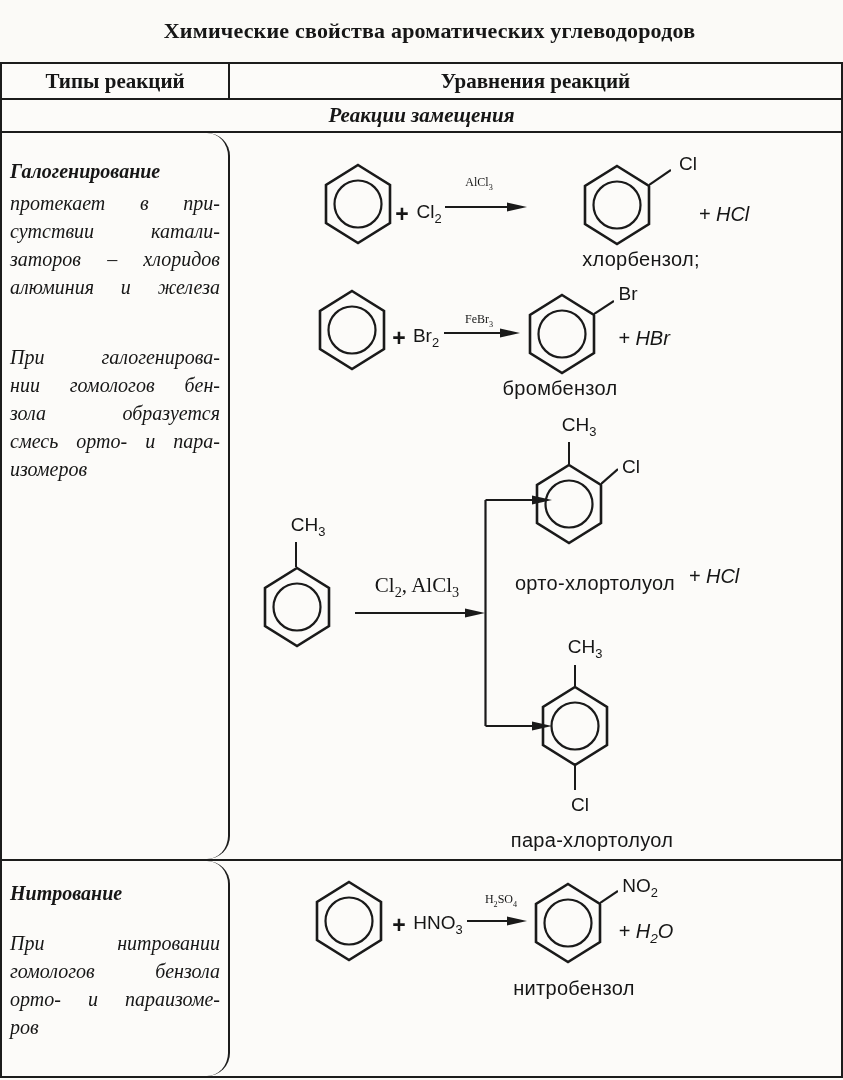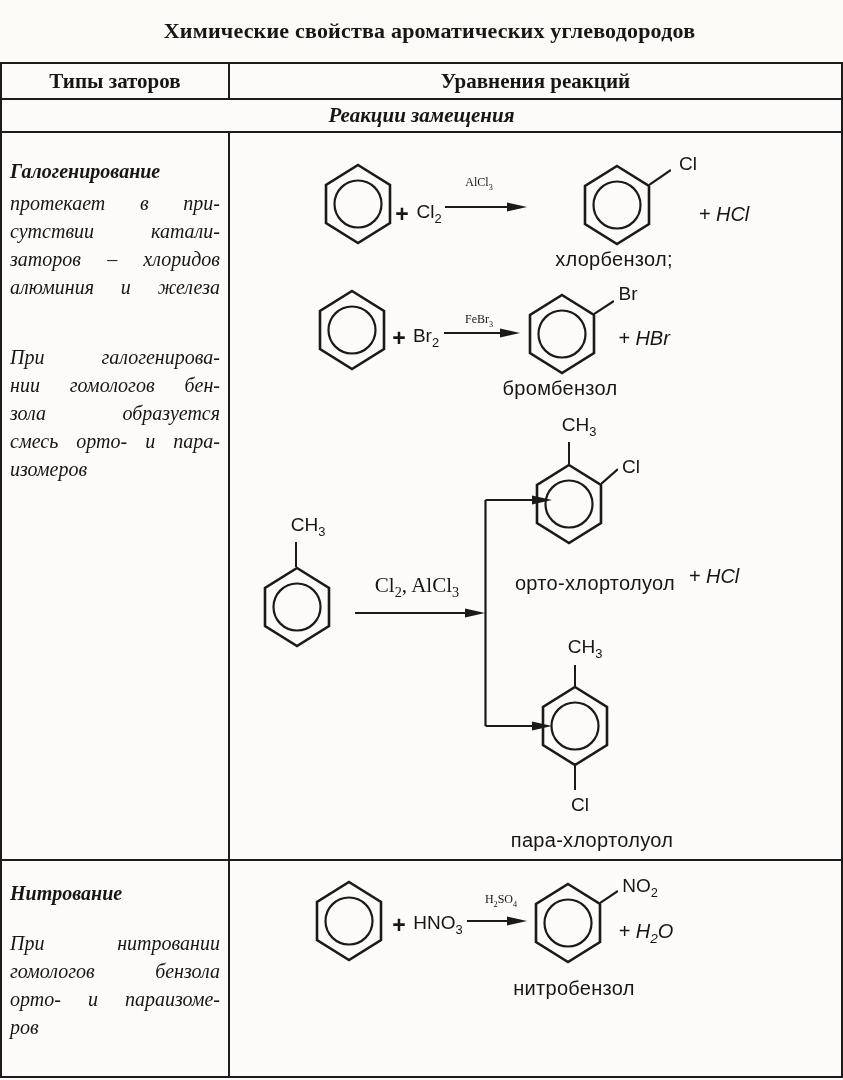--- a/index.html
+++ b/index.html
@@ -29,21 +29,21 @@
     display:flex; align-items:center; justify-content:center;
     font-weight:bold; font-size:21px; box-sizing:border-box;
   }
   .cell-left { border-right:2px solid #1c1c1c; box-sizing:border-box; }
   .sec-cell {
     height:100%; display:flex; align-items:center; justify-content:center;
     font-weight:bold; font-style:italic; font-size:21px;
   }
   .tcell {
     padding:24px 8px 0 8px; box-sizing:border-box;
-    font-style:italic; font-size:20px; line-height:28px;
+    font-style:italic; font-size:20px; line-height:28px;border-radius:23px;
   }
   .tcell.n { padding-top:18px; }
   .theading { font-weight:bold; margin:0 0 0 0; }
   .jlines { margin:0; }
   .jlines div { text-align:justify; text-align-last:justify; }
   .jlines div:last-child { text-align-last:left; }
   .jlines.jall div:last-child { text-align-last:justify; }
   .p1 { margin-top:4px; }
   .p2 { margin-top:42px; }
   .pn { margin-top:22px; }
@@ -69,21 +69,21 @@
   .vbond { position:absolute; width:2.2px; background:#1a1a1a; }
 </style>
 </head>
 <body>
 
 <h1 class="title">Химические свойства ароматических углеводородов</h1>
 
 <div class="rtable">
 
   <div class="trow hdr">
-    <div class="hcell cell-left">Типы заторов</div>
+    <div class="hcell cell-left">Типы реакций</div>
     <div class="hcell">Уравнения реакций</div>
   </div>
 
   <div class="trow sec">
     <div class="sec-cell">Реакции замещения</div>
   </div>
 
   <div class="trow r1">
     <div class="tcell cell-left">
       <div class="theading">Галогенирование</div>
@@ -121,21 +121,21 @@
         <svg width="70" height="84" viewBox="0 0 70 84">
             <polygon points="35,3 67,23 67,61 35,81 3,61 3,23" fill="none" stroke="#1a1a1a" stroke-width="2.6"></polygon>
             <circle cx="35" cy="42" r="23.5" fill="none" stroke="#1a1a1a" stroke-width="2.2"></circle>
           </svg>
       </span>
       <svg class="bond" style="left:419px;top:36px" width="22" height="16" viewBox="0 0 22 16">
           <line x1="0" y1="16" x2="22" y2="1"></line>
         </svg>
       <span class="lbl" style="left:458px;top:30px">Cl</span>
       <span class="lbl byp" style="left:494px;top:81px"><span>+ HCl</span></span>
-      <span class="lbl cap" style="left:384px;top:126px">хлорбензол;</span>
+      <span class="lbl cap" style="left:411px;top:126px">хлорбензол;</span>
 
       <span class="ring" style="left:87px;top:155px">
         <svg width="70" height="84" viewBox="0 0 70 84">
             <polygon points="35,3 67,23 67,61 35,81 3,61 3,23" fill="none" stroke="#1a1a1a" stroke-width="2.6"></polygon>
             <circle cx="35" cy="42" r="23.5" fill="none" stroke="#1a1a1a" stroke-width="2.2"></circle>
           </svg>
       </span>
       <span class="lbl plus" style="left:169px;top:205px">+</span>
       <span class="lbl" style="left:196px;top:205px"><span>Br</span><sub>2</sub></span>
       <svg class="arr" style="left:214px;top:193px" width="76" height="14" viewBox="0 0 76 14">

